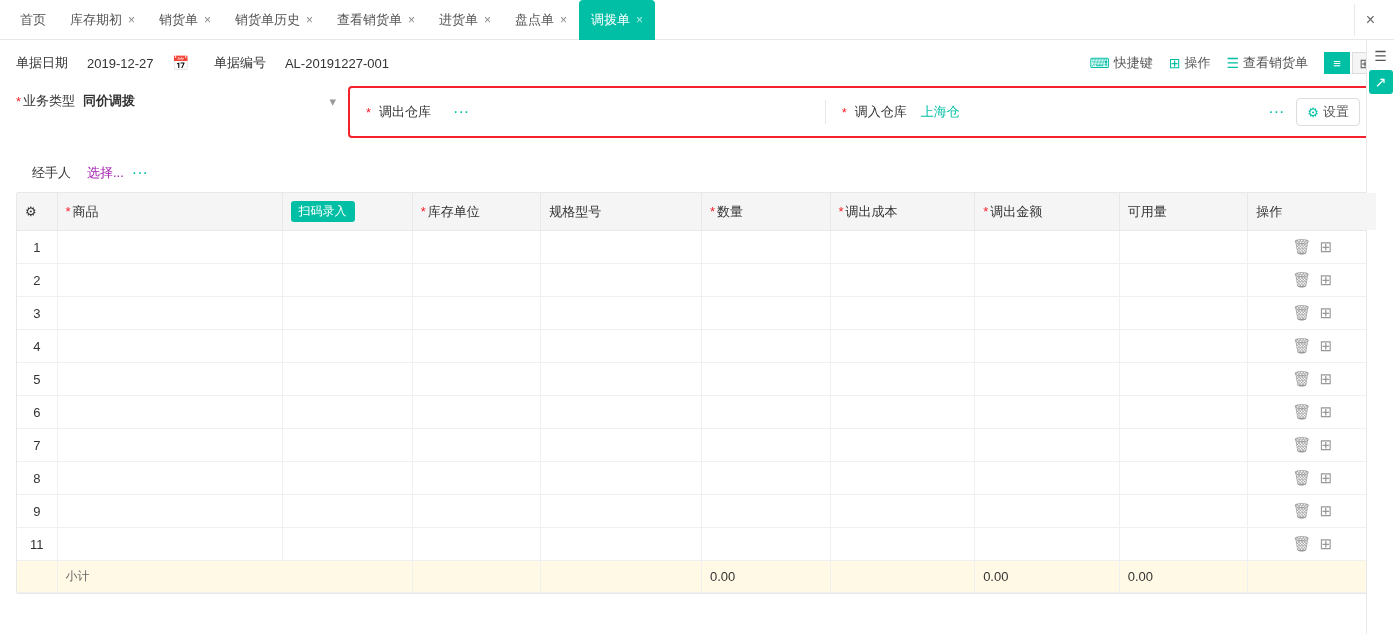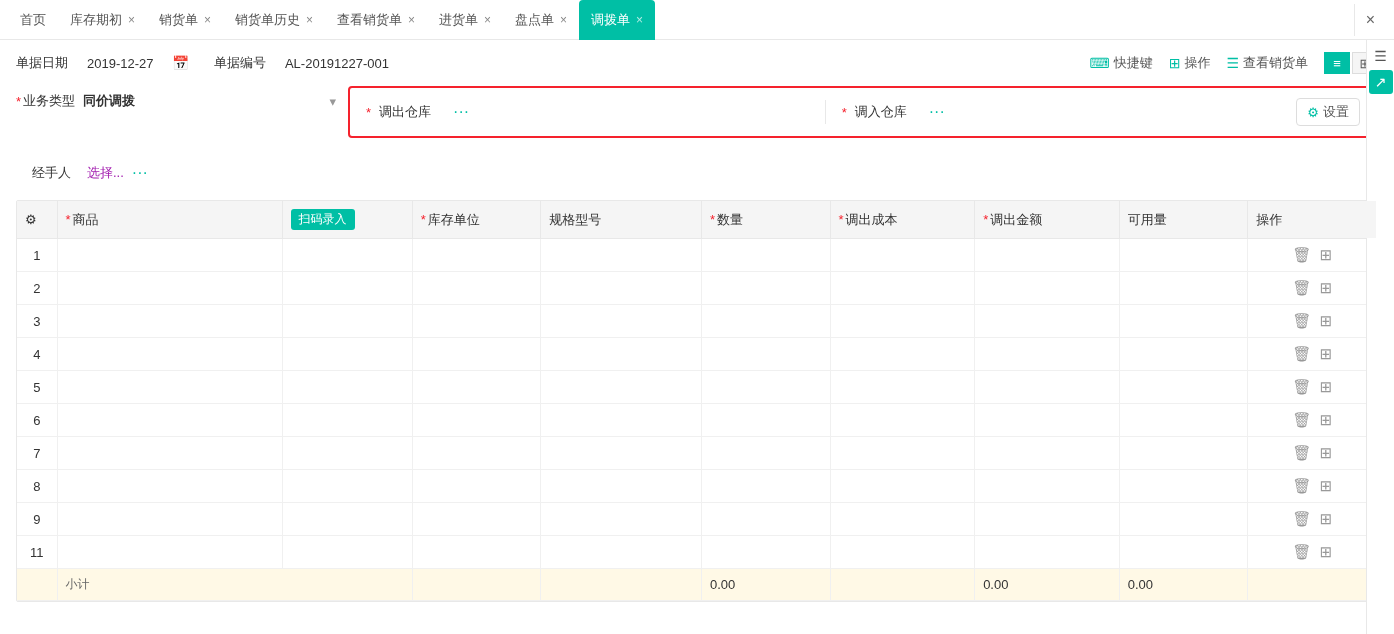--- a/index.html
+++ b/index.html
@@ -161,21 +161,21 @@
       margin-left: 12px;
       background: #fff;
     }
     .settings-btn .gear-icon { color: #00bfa5; }
 
     
     .handler-row {
       display: flex;
       align-items: center;
       padding: 6px 0;
-      margin-bottom: 12px;
+      margin-bottom: 4px;
     }
 
     
     .data-table-wrap {
       border: 1px solid #e8e8e8;
       border-radius: 2px;
       overflow: auto;
       max-height: 430px;
     }
     .data-table {
@@ -373,20 +373,21 @@
       <div class="warehouse-section">
         <div class="warehouse-field">
           <span class="required-star">*</span>
           <span class="field-label">调出仓库</span>
           <span class="warehouse-more">···</span>
         </div>
         <div class="warehouse-divider"></div>
         <div class="warehouse-field">
           <span class="required-star">*</span>
           <span class="field-label">调入仓库</span>
+          <span class="field-value" style="cursor:pointer; color:#00bfa5;">上海仓</span>
           <span class="warehouse-more">···</span>
         </div>
         <div class="settings-btn">
           <span class="gear-icon">⚙</span>
           <span>设置</span>
         </div>
       </div>
     </div>
 
     <div class="handler-row">

